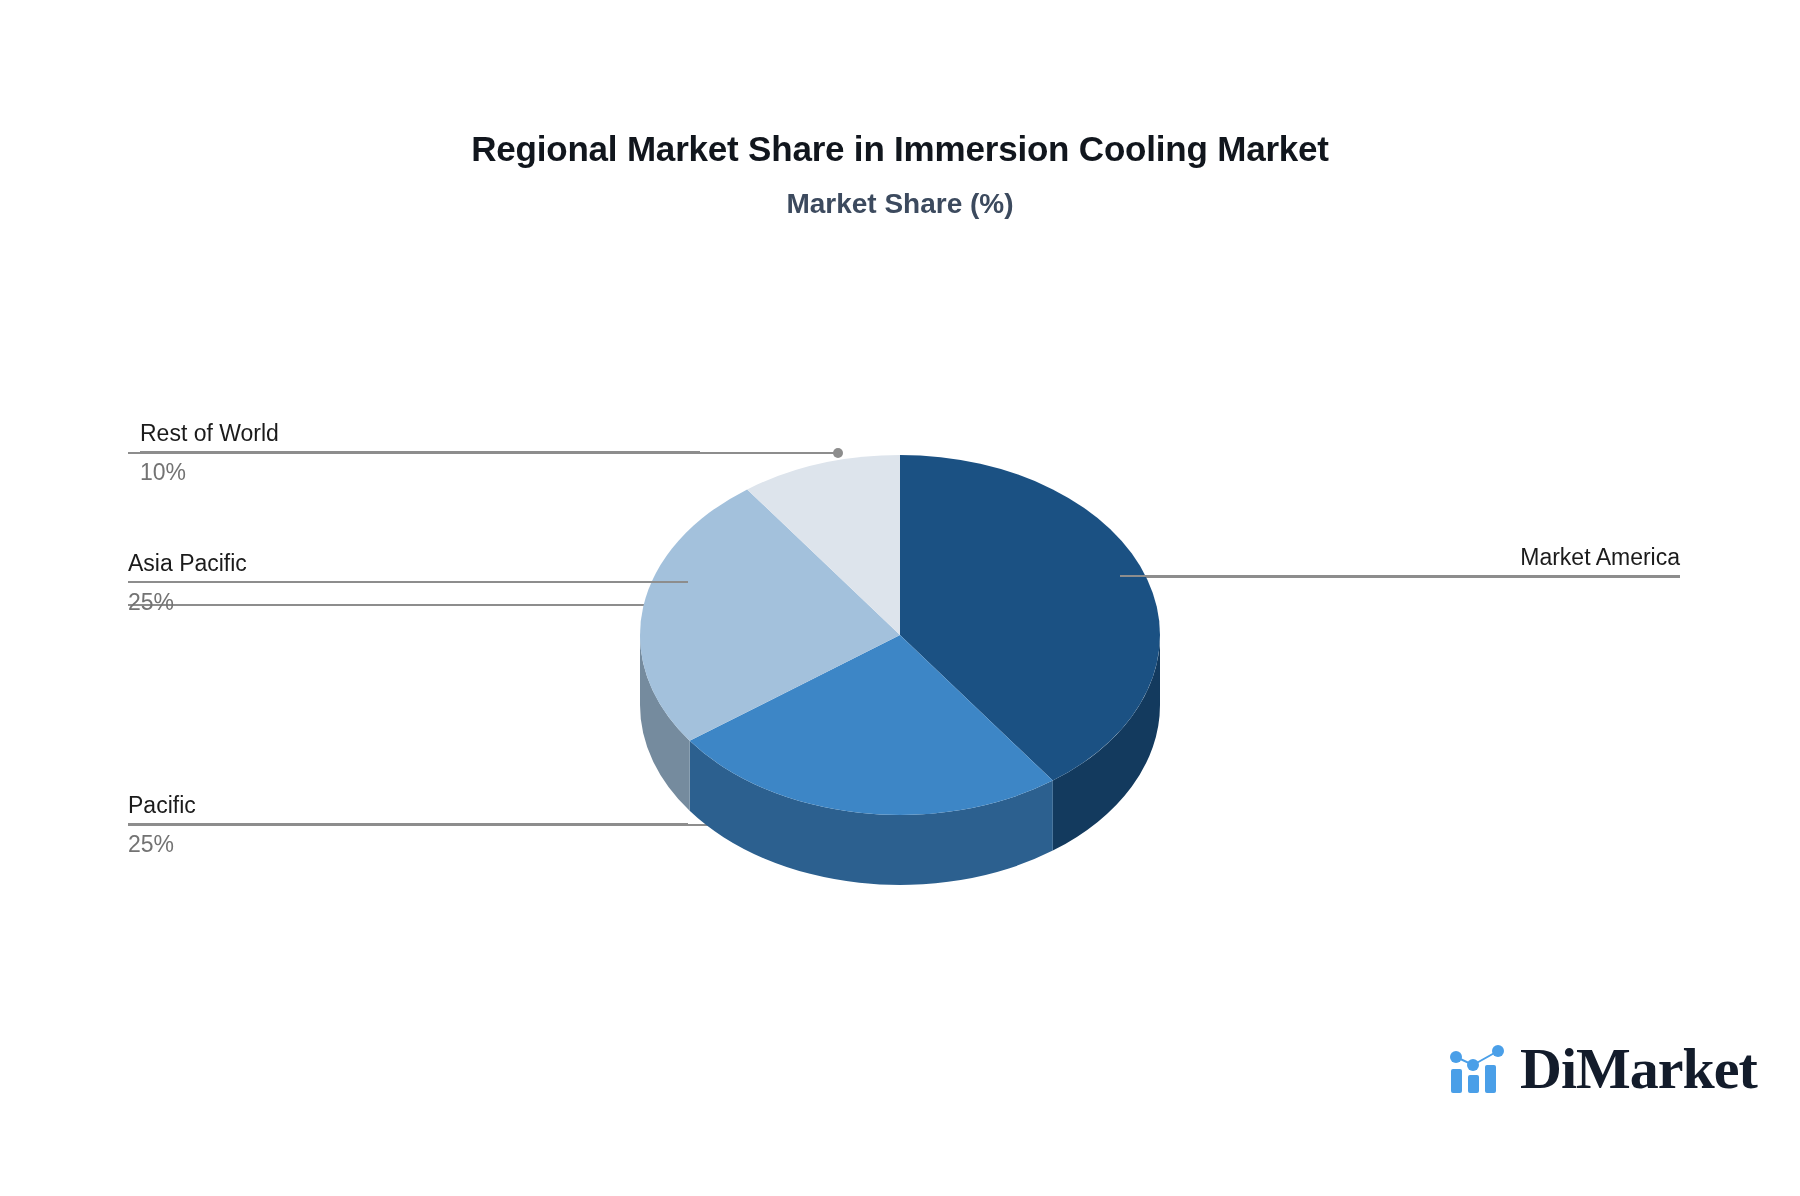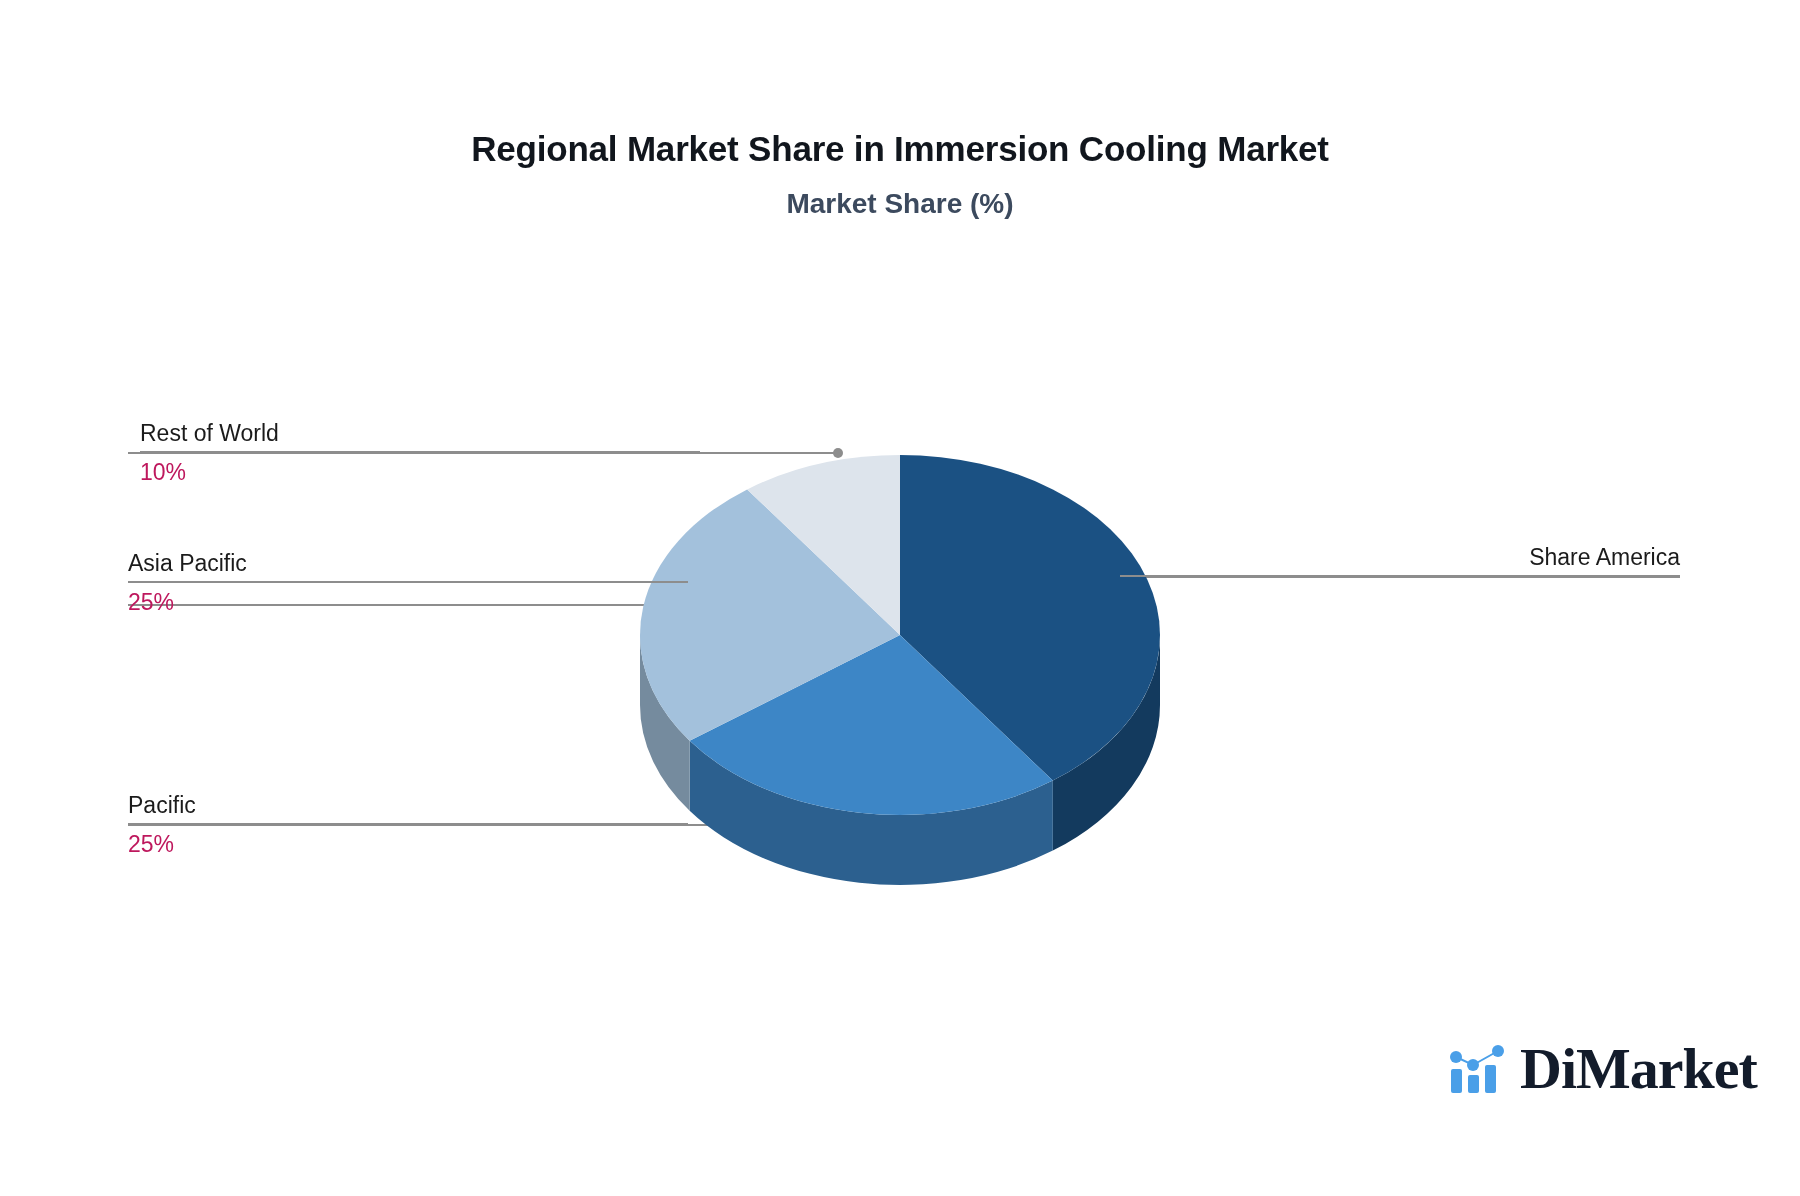--- a/index.html
+++ b/index.html
@@ -69,21 +69,21 @@
     white-space: nowrap;
   }
   .callout .rule {
     height: 2px;
     background: #8d8d8d;
     margin-top: 3px;
     margin-bottom: 4px;
   }
   .callout .value-text {
     font-size: 23px;
-    color: #be185d;
+    color: #737373;
     line-height: 30px;
     white-space: nowrap;
   }
   .callout.left {
     text-align: left;
   }
   .callout.right {
     text-align: right;
   }
 
@@ -182,21 +182,21 @@
     <div class="value-text">25%</div>
   </div>
 
   <div class="callout left" id="callout-europe">
     <div class="label-text">Pacific</div>
     <div class="rule"></div>
     <div class="value-text">25%</div>
   </div>
 
   <div class="callout right" id="callout-north-america">
-    <div class="label-text">Share America</div>
+    <div class="label-text">Market America</div>
     <div class="rule"></div>
   </div>
 
   <div id="logo">
     <svg id="logo-mark" width="58" height="52" viewBox="0 0 58 52">
 
       <polyline points="8,14 25,22 50,8" fill="none" stroke="#4a9fe8" stroke-width="2"></polyline>
 
       <circle cx="8" cy="14" r="6" fill="#4a9fe8"></circle>
       <circle cx="25" cy="22" r="6" fill="#4a9fe8"></circle>

